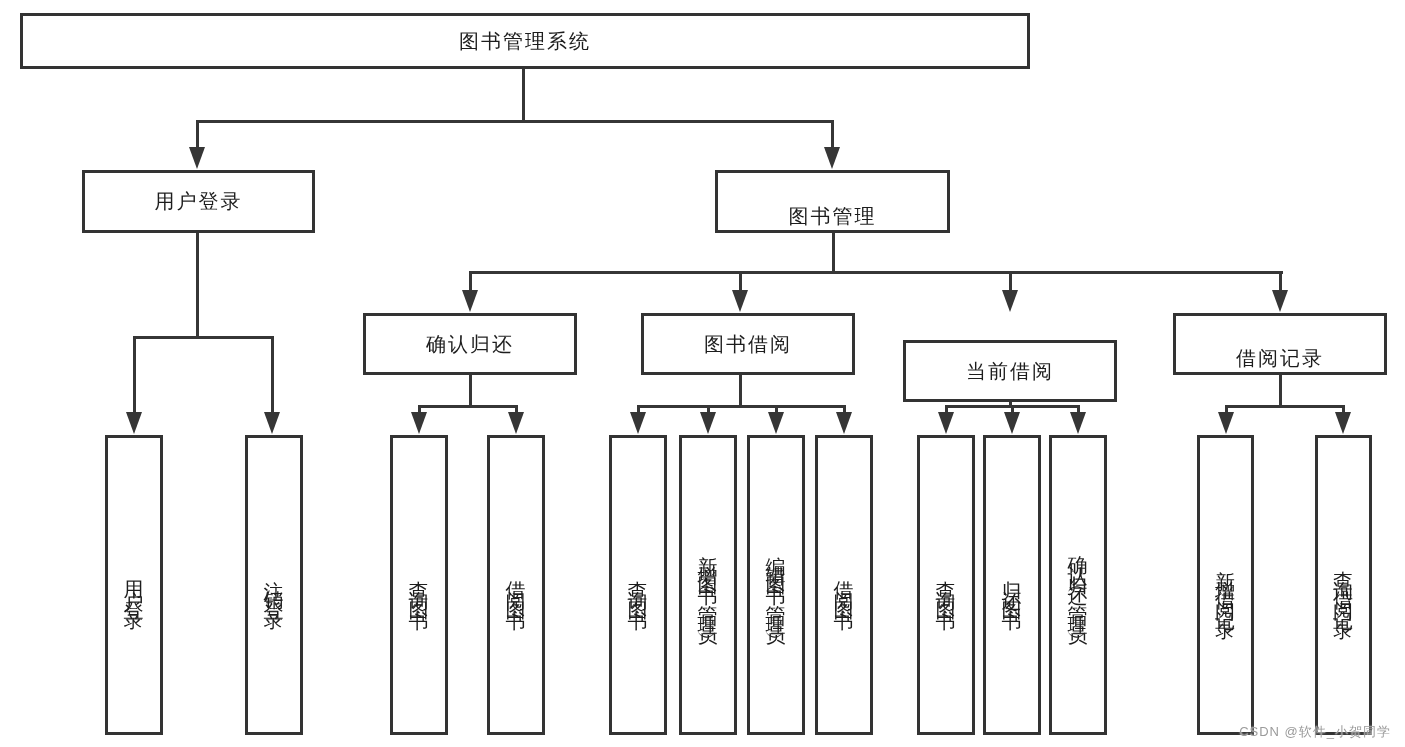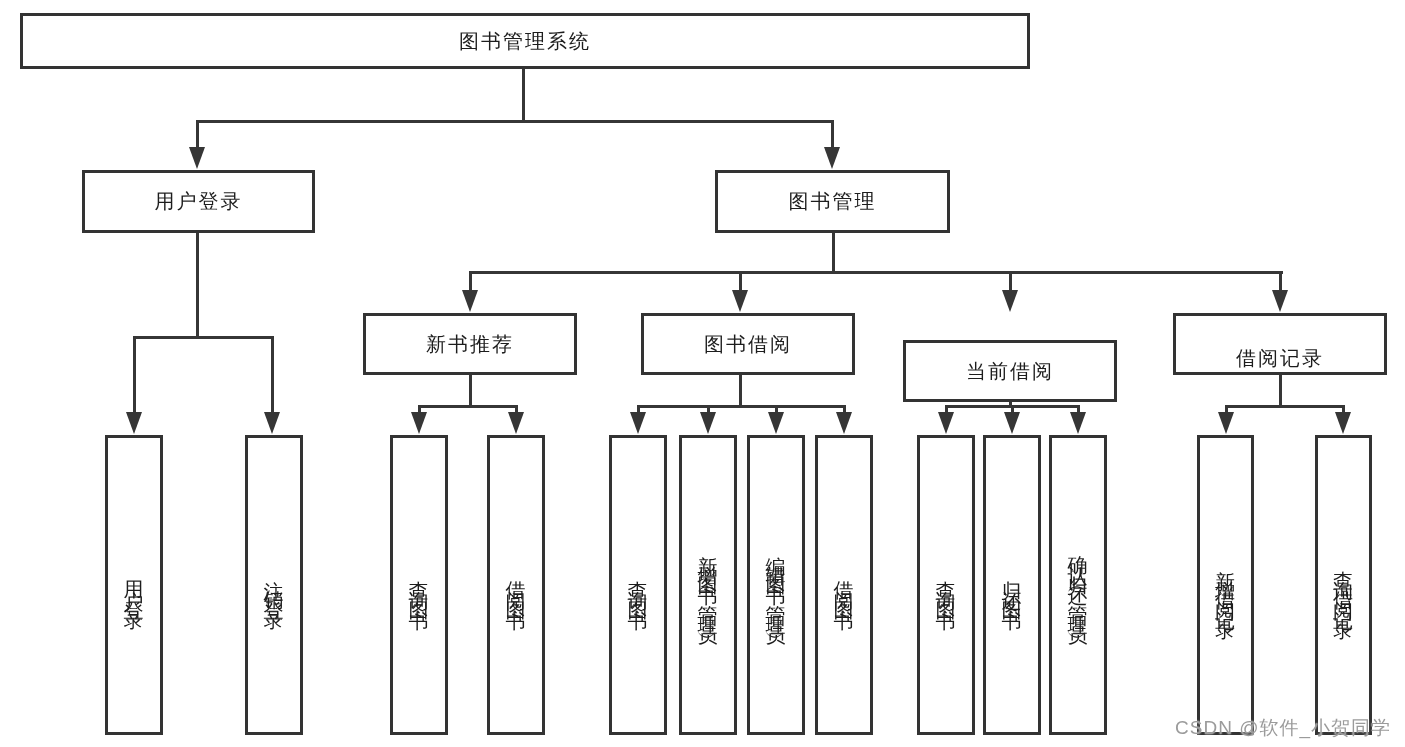--- a/index.html
+++ b/index.html
@@ -19,21 +19,21 @@
   }
   .hline, .vline { position:absolute; background:#363636; }
   .arrow {
     position:absolute; width:0; height:0;
     border-left:8px solid transparent; border-right:8px solid transparent;
     border-top:22px solid #363636;
   }
   
   #b-root { left:20px;  top:13px;  width:1010px; height:56px; }
   #b-ul   { left:82px;  top:170px; width:233px;  height:63px; }
-  #b-bm   { left:715px; top:170px; width:235px;  height:63px; }
+  #b-bm   { left:715px; top:170px; width:235px;  height:63px;align-items:flex-end; }
   #b-nbr  { left:363px; top:313px; width:214px;  height:62px; }
   #b-bb   { left:633px; top:313px; width:214px;  height:62px;margin-left:8px; }
   #b-cb   { left:903px; top:313px; width:214px;  height:62px;margin-top:27px; }
   #b-br   { left:1173px;top:313px; width:214px;  height:62px;align-items:flex-end; }
   .leaf   { top:435px; height:300px; width:58px; }
   #l-ul1 { left:105px; } #l-ul2 { left:245px; }
   #l-nbr1 { left:390px; } #l-nbr2 { left:487px; }
   #l-bb1 { left:609px; } #l-bb2 { left:679px; } #l-bb3 { left:747px; } #l-bb4 { left:815px; }
   #l-cb1 { left:917px; } #l-cb2 { left:983px; } #l-cb3 { left:1049px; }
   #l-br1 { left:1197px; width:57px; } #l-br2 { left:1315px; width:57px; }
@@ -92,21 +92,21 @@
   
   #ln-br-stub { left:1279px; top:375px; width:3px; height:33px; }
   #ln-br-h    { left:1225px; top:405px; width:120px; height:3px; }
   #ln-br-v1 { left:1225px; top:405px; width:3px; height:10px; }
   #ln-br-v2 { left:1342px; top:405px; width:3px; height:10px; }
   #ar-br-1 { left:1218px; top:412px; }
   #ar-br-2 { left:1335px; top:412px; }
   
   #watermark {
     position:absolute; right:14px; bottom:6px;
-    font-size:19px; color:#9b9b9b; letter-spacing:1px;
+    font-size:13px; color:#9b9b9b; letter-spacing:1px;
     text-shadow:0 0 2px #ffffff;
   }
 </style>
 </head>
 <body>
 
 <div id="canvas">
 
   <div class="vline" id="ln-root-stub"></div>
   <div class="hline" id="ln-l2-h"></div>
@@ -172,21 +172,21 @@
   </div>
 
   <div class="box" id="b-ul">
     <span>用户登录</span>
   </div>
   <div class="box" id="b-bm">
     <span>图书管理</span>
   </div>
 
   <div class="box" id="b-nbr">
-    <span>新书推荐</span>
+    <span>确认归还</span>
   </div>
   <div class="box" id="b-bb">
     <span>图书借阅</span>
   </div>
   <div class="box" id="b-cb">
     <span>当前借阅</span>
   </div>
   <div class="box" id="b-br">
     <span>借阅记录</span>
   </div>

